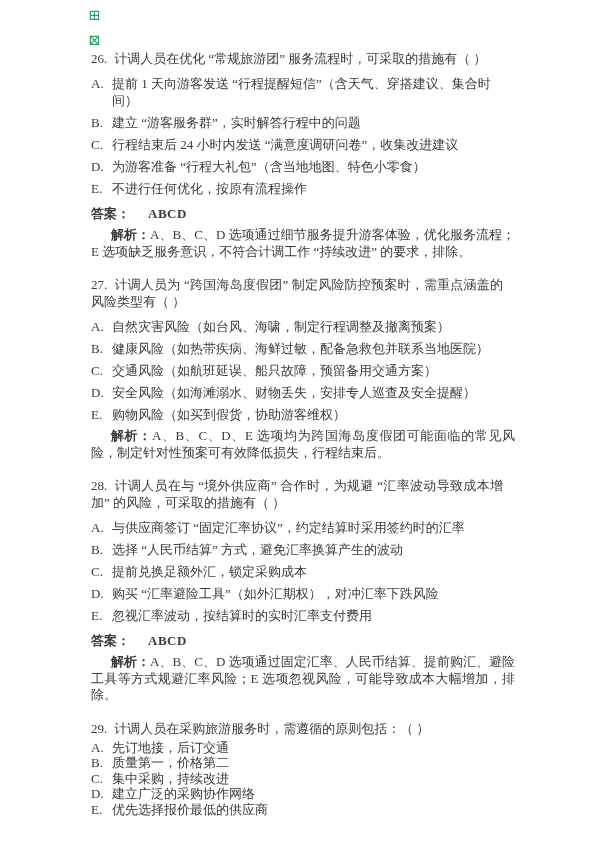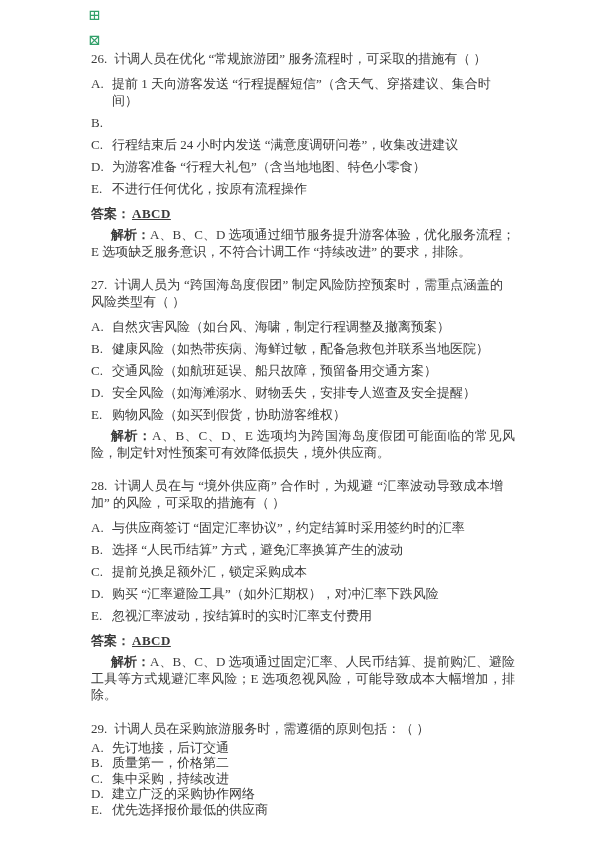--- a/index.html
+++ b/index.html
@@ -51,21 +51,21 @@
   .question.tight .opt {
     margin: 0;
     line-height: 15.5px;
   }
   .question.tight .stem { margin: 0 0 3px 0; }
   .answer {
     margin: 8px 0 0 0;
     line-height: 17px;
     font-weight: bold;
   }
-  .answer .aval { margin-left: 2px; letter-spacing: 0.5px; text-decoration: underline; }
+  .answer .aval { margin-left: 18px; letter-spacing: 0.5px; }
   .analysis {
     margin: 5px 0 0 0;
     line-height: 16.5px;
     text-align: justify;
   }
   .analysis .blabel { font-weight: bold; margin-left: 20px; }
 </style>
 </head>
 <body>
 
@@ -79,20 +79,21 @@
   <div class="content">
 
     <section class="question">
       <p class="stem"><span class="qnum">26.</span><span>计调人员在优化 “常规旅游团” 服务流程时，可采取的措施有（ ）</span></p>
       <p class="opt">
           <span class="optlabel">A.</span>
           <span>提前 1 天向游客发送 “行程提醒短信”（含天气、穿搭建议、集合时间）</span>
         </p>
       <p class="opt">
           <span class="optlabel">B.</span>
+          <span>建立 “游客服务群”，实时解答行程中的问题</span>
         </p>
       <p class="opt">
           <span class="optlabel">C.</span>
           <span>行程结束后 24 小时内发送 “满意度调研问卷”，收集改进建议</span>
         </p>
       <p class="opt">
           <span class="optlabel">D.</span>
           <span>为游客准备 “行程大礼包”（含当地地图、特色小零食）</span>
         </p>
       <p class="opt">
@@ -118,21 +119,21 @@
           <span>交通风险（如航班延误、船只故障，预留备用交通方案）</span>
         </p>
       <p class="opt">
           <span class="optlabel">D.</span>
           <span>安全风险（如海滩溺水、财物丢失，安排专人巡查及安全提醒）</span>
         </p>
       <p class="opt">
           <span class="optlabel">E.</span>
           <span>购物风险（如买到假货，协助游客维权）</span>
         </p>
-      <p class="analysis"><span class="blabel">解析：</span><span>A、B、C、D、E 选项均为跨国海岛度假团可能面临的常见风险，制定针对性预案可有效降低损失，境外供应商。</span></p>
+      <p class="analysis"><span class="blabel">解析：</span><span>A、B、C、D、E 选项均为跨国海岛度假团可能面临的常见风险，制定针对性预案可有效降低损失，行程结束后。</span></p>
     </section>
 
     <section class="question">
       <p class="stem"><span class="qnum">28.</span><span>计调人员在与 “境外供应商” 合作时，为规避 “汇率波动导致成本增加” 的风险，可采取的措施有（ ）</span></p>
       <p class="opt">
           <span class="optlabel">A.</span>
           <span>与供应商签订 “固定汇率协议”，约定结算时采用签约时的汇率</span>
         </p>
       <p class="opt">
           <span class="optlabel">B.</span>

